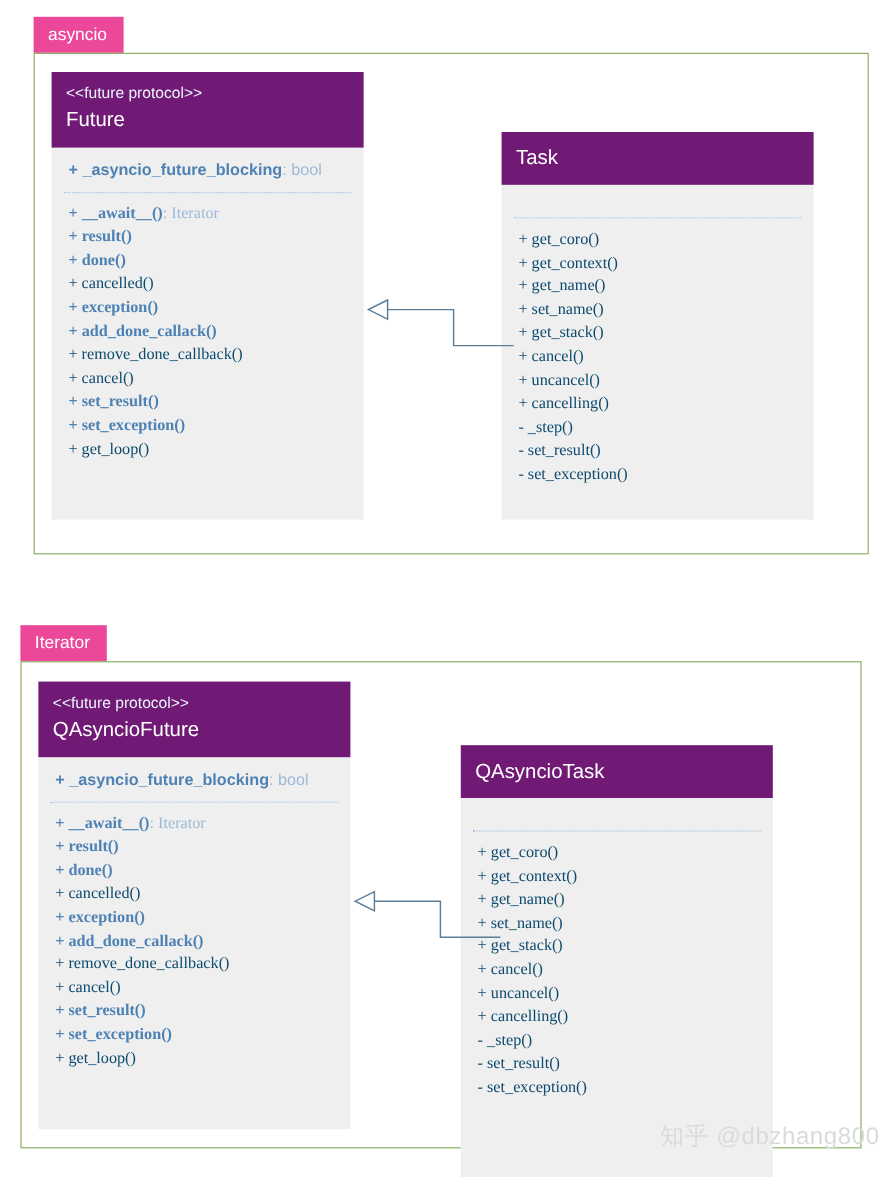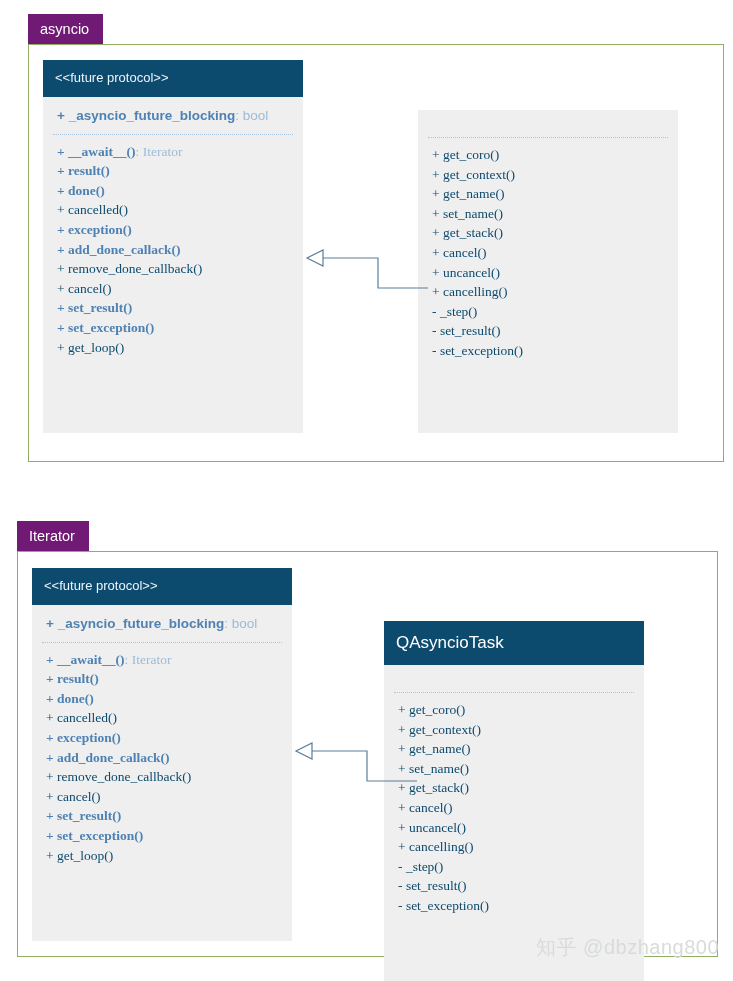--- a/index.html
+++ b/index.html
@@ -19,21 +19,21 @@
   
   .package {
     position: absolute;
     box-sizing: border-box;
   }
   .package-tab {
     position: absolute;
     left: 0;
     top: 0;
     height: 30px;
-    background: #701a75;
+    background: #ec4899;
     color: #ffffff;
     font-size: 14.5px;
     line-height: 30px;
     padding: 0 14px 0 12px;
     white-space: nowrap;
     box-sizing: border-box;
   }
   .package-body {
     position: absolute;
     left: 0;
@@ -45,21 +45,21 @@
     box-sizing: border-box;
   }
 
   
   .uml-class {
     position: absolute;
     box-sizing: border-box;
     background: #EFEFEF;
   }
   .uml-header {
-    background: #0c4a6e;
+    background: #701a75;
     color: #ffffff;
     box-sizing: border-box;
     padding: 8px 12px 10px 12px;
   }
   .uml-stereotype {
     font-size: 13px;
     line-height: 19px;
     color: #EDF4FB;
     white-space: nowrap;
   }
@@ -138,20 +138,21 @@
 
 <div class="package" style="left:28px; top:14px; width:696px; height:448px;">
   <div class="package-tab">
     <span>asyncio</span>
   </div>
   <div class="package-body"></div>
 
   <div class="uml-class" style="left:15px; top:46px; width:260px; height:373px;">
     <div class="uml-header">
       <div class="uml-stereotype">&lt;&lt;future protocol&gt;&gt;</div>
+      <div class="uml-name">Future</div>
     </div>
     <div class="uml-compartment attrs">
       <div class="member bold">
         <span>+</span>
         <span>_asyncio_future_blocking</span><span class="mtype">: bool</span>
       </div>
     </div>
     <div class="uml-divider"></div>
     <div class="uml-compartment ops">
         <div class="member bold"><span>+ </span><span>__await__()</span><span class="mtype">: Iterator</span></div>
@@ -162,20 +163,23 @@
         <div class="member bold"><span>+ </span><span>add_done_callack()</span></div>
         <div class="member"><span>+ </span><span>remove_done_callback()</span></div>
         <div class="member"><span>+ </span><span>cancel()</span></div>
         <div class="member bold"><span>+ </span><span>set_result()</span></div>
         <div class="member bold"><span>+ </span><span>set_exception()</span></div>
         <div class="member"><span>+ </span><span>get_loop()</span></div>
       </div>
   </div>
 
   <div class="uml-class" style="left:390px; top:96px; width:260px; height:323px;">
+    <div class="uml-header title-only">
+      <div class="uml-name">Task</div>
+    </div>
     <div class="uml-compartment empty-attrs"></div>
     <div class="uml-divider"></div>
     <div class="uml-compartment ops">
         <div class="member"><span>+ </span><span>get_coro()</span></div>
         <div class="member"><span>+ </span><span>get_context()</span></div>
         <div class="member"><span>+ </span><span>get_name()</span></div>
         <div class="member"><span>+ </span><span>set_name()</span></div>
         <div class="member"><span>+ </span><span>get_stack()</span></div>
         <div class="member"><span>+ </span><span>cancel()</span></div>
         <div class="member"><span>+ </span><span>uncancel()</span></div>
@@ -196,20 +200,21 @@
 
 <div class="package" style="left:17px; top:521px; width:701px; height:436px;">
   <div class="package-tab">
     <span>Iterator</span>
   </div>
   <div class="package-body"></div>
 
   <div class="uml-class" style="left:15px; top:47px; width:260px; height:373px;">
     <div class="uml-header">
       <div class="uml-stereotype">&lt;&lt;future protocol&gt;&gt;</div>
+      <div class="uml-name">QAsyncioFuture</div>
     </div>
     <div class="uml-compartment attrs">
       <div class="member bold">
         <span>+</span>
         <span>_asyncio_future_blocking</span><span class="mtype">: bool</span>
       </div>
     </div>
     <div class="uml-divider"></div>
     <div class="uml-compartment ops">
         <div class="member bold"><span>+ </span><span>__await__()</span><span class="mtype">: Iterator</span></div>
@@ -248,13 +253,13 @@
   </div>
 
   <div class="connector" style="left:265px; top:208px; width:135px; height:55px;">
     <svg width="135" height="55" viewBox="0 0 135 55">
       <polyline points="30,22 85,22 85,52 135,52" fill="none" stroke="#5A7D99" stroke-width="1.2"></polyline>
       <polygon points="30,14 30,30 14,22" fill="#ffffff" stroke="#5A7D99" stroke-width="1.2"></polygon>
     </svg>
   </div>
 </div>
 
-<div class="watermark" style="right:14px; top:934px;">知乎 @dbzhang800</div>
+<div class="watermark" style="right:0; top:934px;">知乎 @dbzhang800</div>
 
 </body></html>

